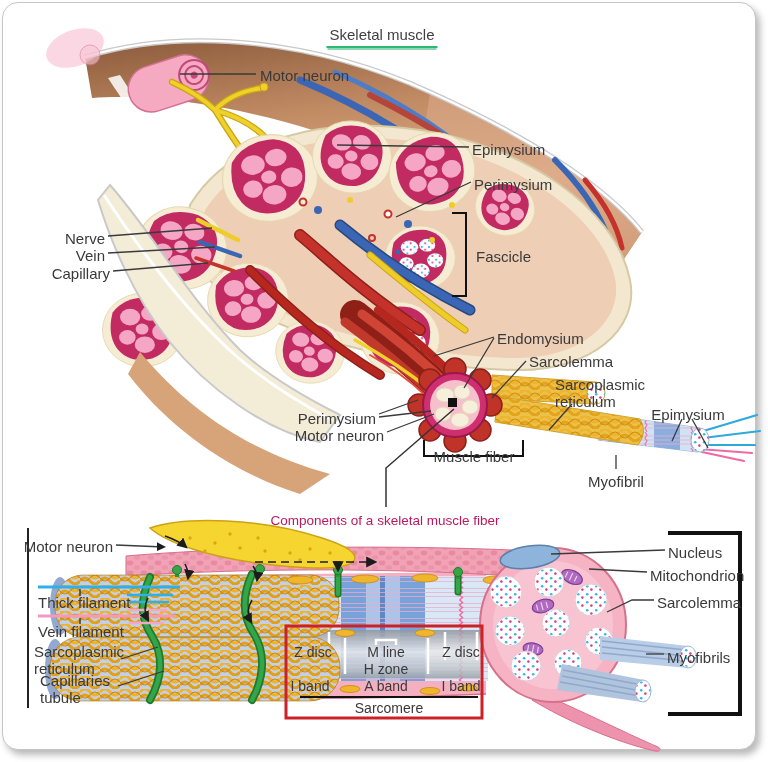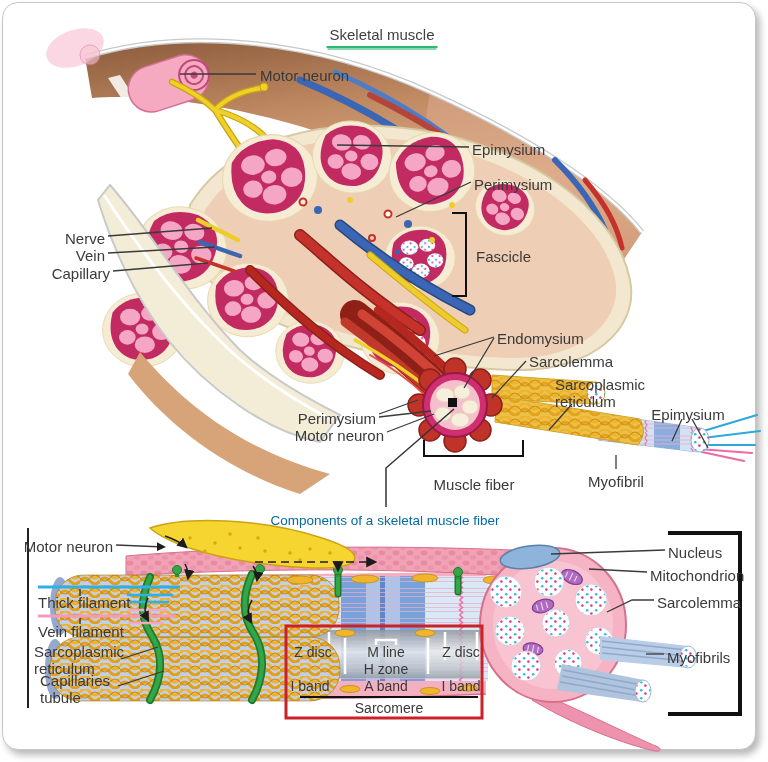--- a/index.html
+++ b/index.html
@@ -10,21 +10,21 @@
   svg{position:absolute;left:0;top:0;}
   .lbl{position:absolute;font-size:15px;line-height:1.15;color:#3a3a3a;white-space:nowrap;}
   .r{transform:translateX(-100%);text-align:left;}
   .c{transform:translateX(-50%);}
   .wrap{white-space:normal;}
   .sm{font-size:14px;}
   .main-title{position:absolute;left:382px;top:26px;transform:translateX(-50%);
     font-size:15px;color:#3f3f3f;padding:0 3px 3px;border-bottom:2px solid #2eb872;
     box-shadow:0 3px 0 -1px rgba(46,184,114,.55);}
   .panel-title{position:absolute;left:385px;top:513px;transform:translateX(-50%);
-    font-size:13.5px;color:#0369a1;white-space:nowrap;}
+    font-size:13.5px;color:#be185d;white-space:nowrap;}
 </style>
 </head>
 <body>
 
 <div id="stage">
   <div class="frame"></div>
 
   <svg width="768" height="762" viewBox="0 0 768 762">
     <defs>
       <pattern id="dots" width="9" height="8" patternUnits="userSpaceOnUse">
@@ -459,21 +459,21 @@
   <div class="lbl" style="left:476px;top:248px">Fascicle</div>
   <div class="lbl r" style="left:105px;top:230px">Nerve</div>
   <div class="lbl r" style="left:105px;top:247px">Vein</div>
   <div class="lbl r" style="left:110px;top:265px">Capillary</div>
   <div class="lbl" style="left:497px;top:330px">Endomysium</div>
   <div class="lbl" style="left:529px;top:353px">Sarcolemma</div>
   <div class="lbl c wrap" style="left:601px;top:376px;width:92px">Sarcoplasmic reticulum</div>
   <div class="lbl c" style="left:688px;top:406px">Epimysium</div>
   <div class="lbl r" style="left:376px;top:410px">Perimysium</div>
   <div class="lbl r" style="left:384px;top:427px">Motor neuron</div>
-  <div class="lbl c" style="left:474px;top:476px">Muscle fiber</div>
+  <div class="lbl c" style="left:474px;top:448px">Muscle fiber</div>
   <div class="lbl c" style="left:616px;top:473px">Myofibril</div>
 
   <div class="panel-title">Components of a skeletal muscle fiber</div>
 
   <div class="lbl r" style="left:113px;top:538px">Motor neuron</div>
   <div class="lbl" style="left:38px;top:594px">Thick filament</div>
   <div class="lbl" style="left:38px;top:623px">Vein filament</div>
   <div class="lbl c wrap" style="left:78px;top:643px;width:88px">Sarcoplasmic reticulum</div>
   <div class="lbl c wrap" style="left:80px;top:672px;width:80px">Capillaries tubule</div>
   <div class="lbl" style="left:668px;top:544px">Nucleus</div>

